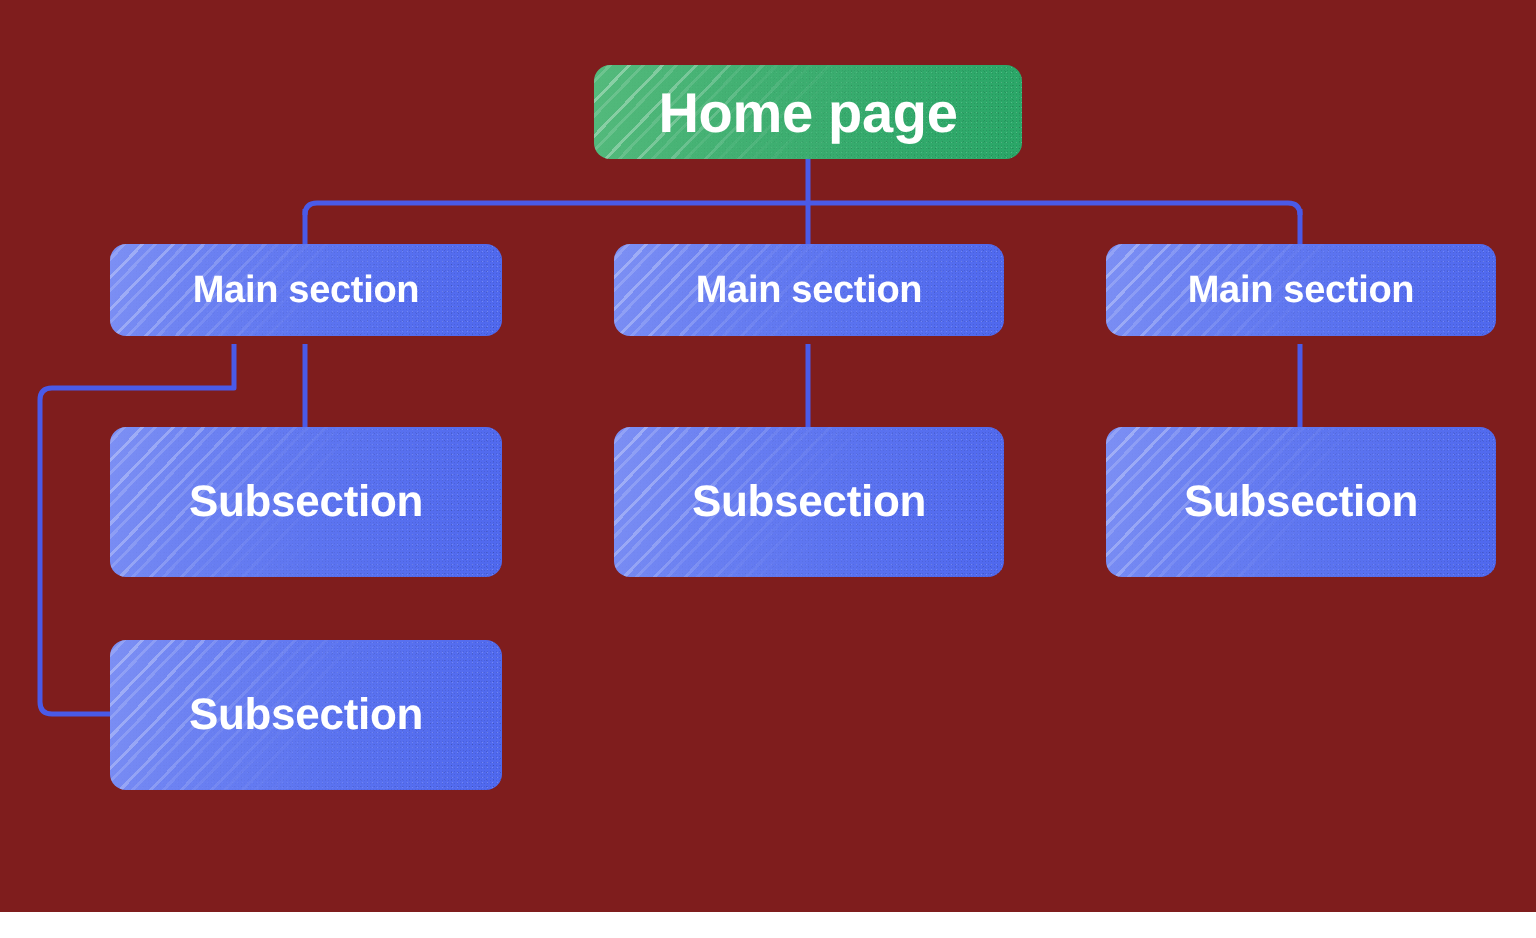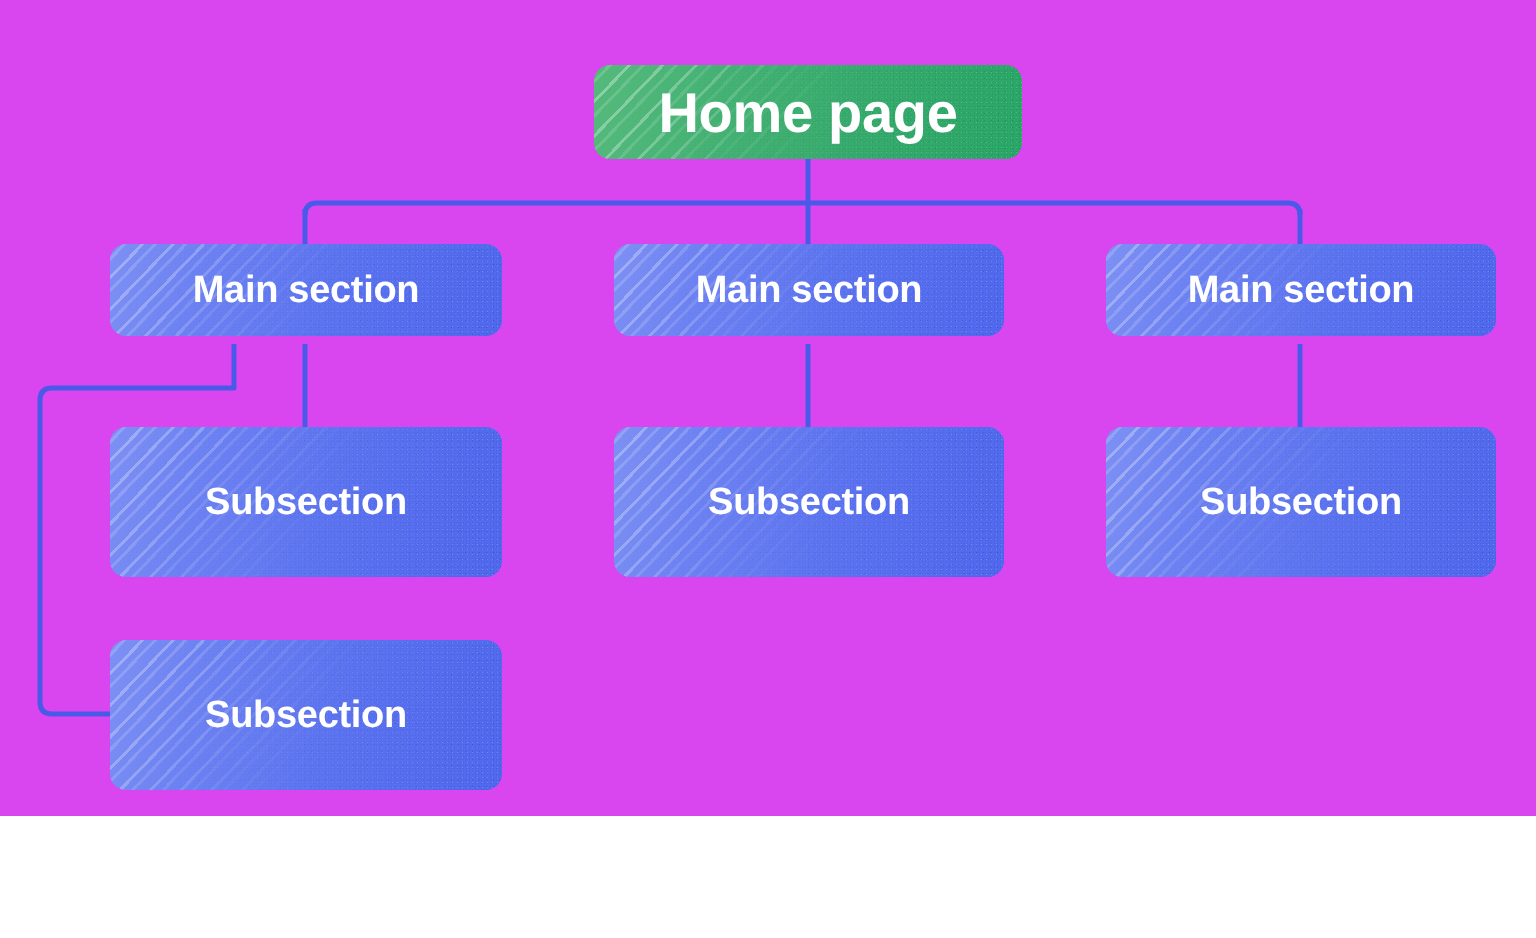--- a/index.html
+++ b/index.html
@@ -9,22 +9,22 @@
   }
   body {
     width: 1536px;
     height: 938px;
     font-family: "Liberation Sans", "DejaVu Sans", sans-serif;
     overflow: hidden;
   }
   #canvas {
     position: relative;
     width: 1536px;
-    height: 816px;
-    background: #d946ef;
+    height: 912px;
+    background: #7f1d1d;
   }
   #connectors {
     position: absolute;
     left: 0;
     top: 0;
     width: 1536px;
     height: 938px;
     pointer-events: none;
   }
 
@@ -138,21 +138,21 @@
   }
   .node.root .label { font-size: 56px; }
 
   .node.main {
     top: 244px;
     height: 92px;
   }
   .node.main .label { font-size: 38px; }
 
   .node.sub { height: 150px; }
-  .node.sub .label { font-size: 38px; }
+  .node.sub .label { font-size: 44px; }
 
   .col-a { left: 110px;  width: 392px; }
   .col-b { left: 614px;  width: 390px; }
   .col-c { left: 1106px; width: 390px; }
 
   .row-sub1 { top: 427px; }
   .row-sub2 { top: 640px; }
 </style>
 </head>
 <body>

